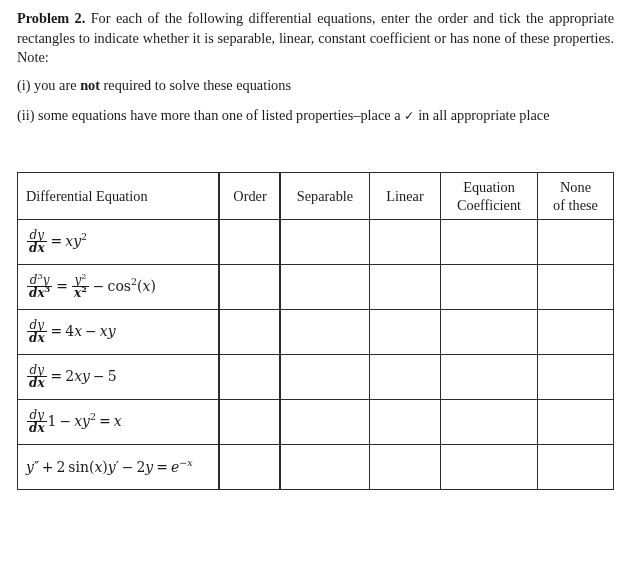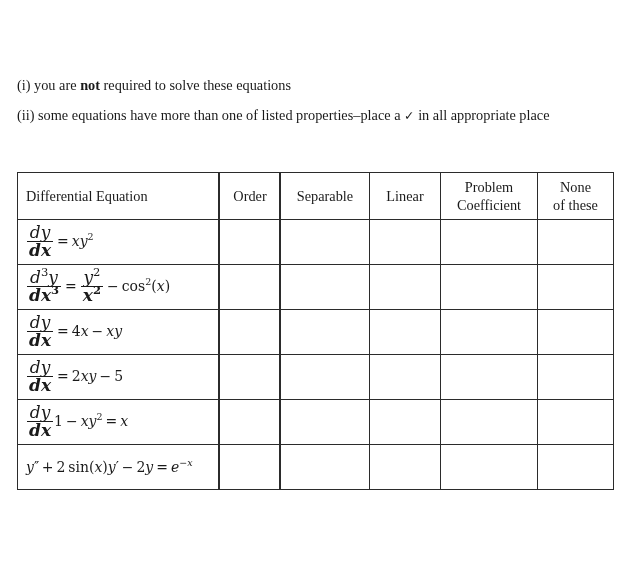--- a/index.html
+++ b/index.html
@@ -89,37 +89,41 @@
     white-space: nowrap;
     display: inline-block;
     line-height: 1;
   }
   .math .rm { font-style: normal; }
   .frac {
     display: inline-block;
     vertical-align: middle;
     text-align: center;
     line-height: 1.02;
-    font-size: 17px;
+    font-size: 12px;
     margin: 0 1px;
     position: relative;
     top: -0.5px;
   }
   .frac > .num { display: block; padding: 0 2px 0px 2px; }
   .frac > .den { display: block; padding: 0px 2px 0 2px; border-top: 1px solid #1a1a1a; font-weight: bold; }
   sup { font-size: 0.68em; vertical-align: super; line-height: 0; font-style: normal; }
   sup.it { font-style: italic; }
   .op { font-style: normal; padding: 0 3px; }
   .prime { font-style: normal; letter-spacing: -0.3px; }
 </style>
 </head>
 <body>
 
 <div class="page">
 
+  <div class="prose" id="intro-para">
+    <span class="bold">Problem 2.</span>
+    <span>For each of the following differential equations, enter the order and tick the appropriate rectangles to indicate whether it is separable, linear, constant coefficient or has none of these properties. Note:</span>
+  </div>
 
   <div class="prose" id="note-i">
     <span>(i) you are </span><span class="bold">not</span><span> required to solve these equations</span>
   </div>
 
   <div class="prose" id="note-ii">
     <span>(ii) some equations have more than one of listed properties–place a </span><span class="tick-glyph">✓</span><span> in all appropriate place</span>
   </div>
 
   <div class="tbl-wrap">
@@ -141,21 +145,21 @@
           <td class="dbl-right">
             <span>Order</span>
           </td>
           <td>
             <span>Separable</span>
           </td>
           <td>
             <span>Linear</span>
           </td>
           <td>
-            <span>Problem</span><br>
+            <span>Equation</span><br>
             <span>Coefficient</span>
           </td>
           <td>
             <span>None</span><br>
             <span>of these</span>
           </td>
         </tr>
 
         <tr class="eqrow">
           <td class="eqcell tall dbl-right">

